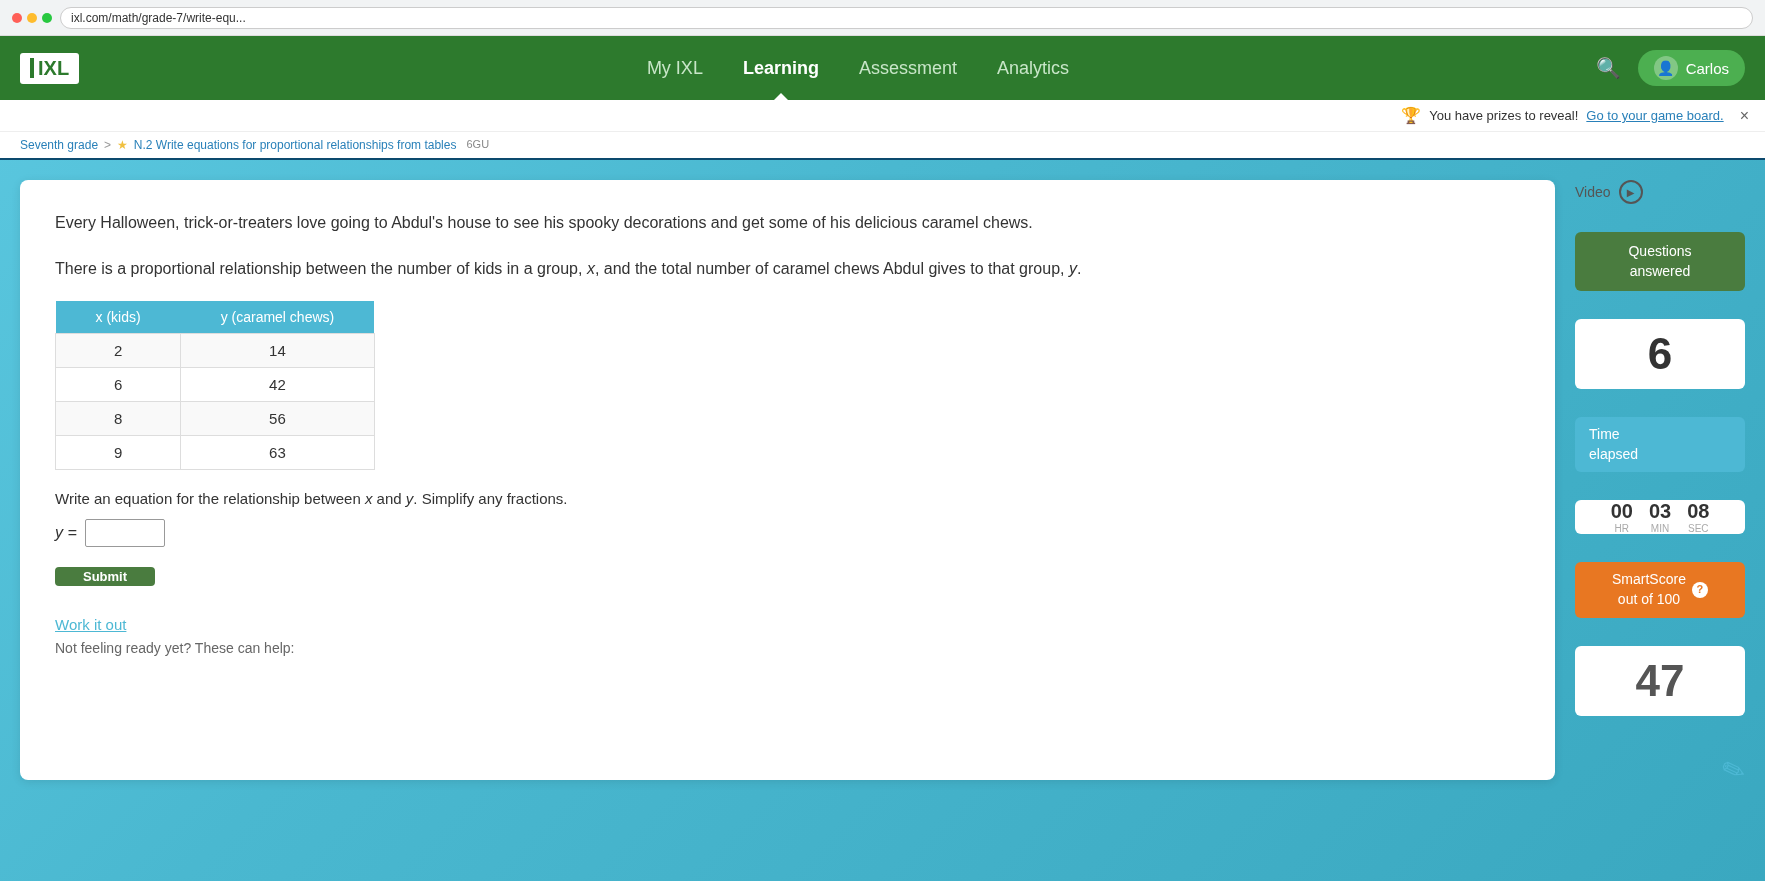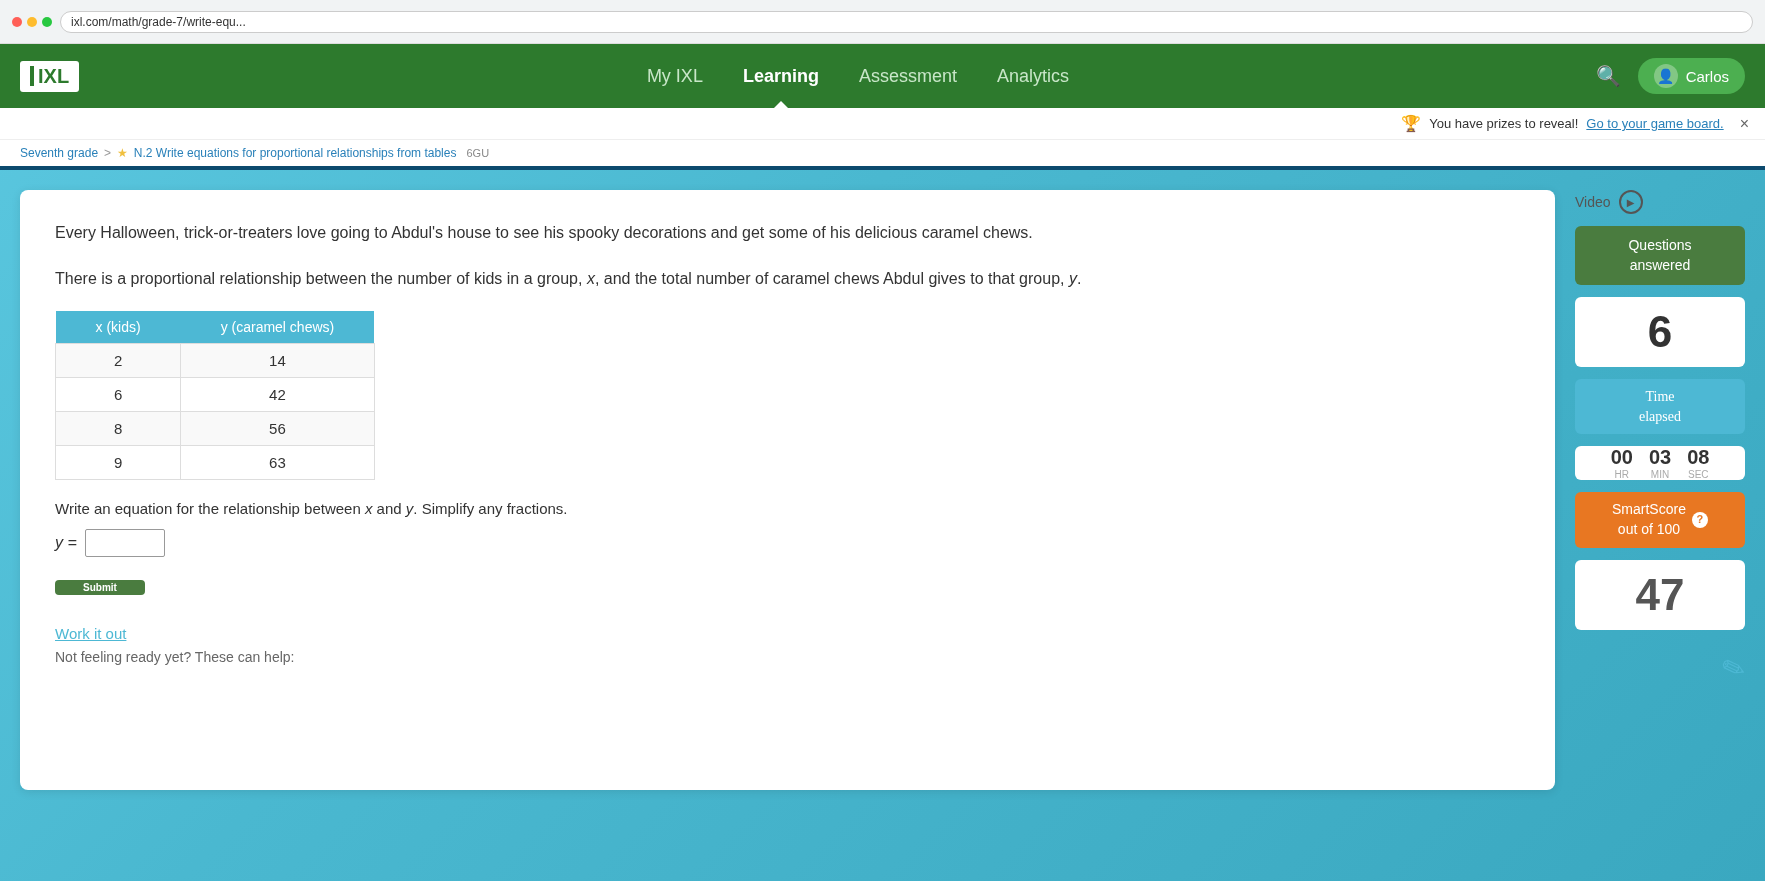--- a/index.html
+++ b/index.html
@@ -6,21 +6,21 @@
     body {
       font-family: Arial, sans-serif;
       background: linear-gradient(135deg, #5bc8e0 0%, #4ab8d0 40%, #3aa8c0 100%);
       min-height: 881px;
       overflow: hidden;
     }
 
     
     .browser-bar {
       background: #f1f3f4;
-      height: 44px;
+      height: 36px;
       display: flex;
       align-items: center;
       padding: 0 12px;
       gap: 8px;
       border-bottom: 1px solid #ddd;
     }
     .browser-dots {
       display: flex; gap: 5px;
     }
     .browser-dot {
@@ -138,23 +138,22 @@
     .prize-trophy { color: #f0c040; font-size: 16px; }
     .close-x { cursor: pointer; color: #666; margin-left: 8px; font-size: 16px; }
 
     
     .breadcrumb-bar {
       background: white;
       padding: 6px 20px;
       font-size: 12px;
       color: #555;
       display: flex;
-      align-items: center;
       gap: 6px;
-      border-bottom: 4px solid #0c4a6e;
+      border-bottom: 2px solid #0c4a6e;
     }
     .breadcrumb-link { color: #2980b9; cursor: pointer; text-decoration: none; }
     .breadcrumb-sep { color: #999; }
     .breadcrumb-star { color: #f0c040; }
     .breadcrumb-code { color: #888; font-size: 11px; margin-left: 4px; }
 
     
     .main-area {
       padding: 20px;
       display: flex;
@@ -220,21 +219,21 @@
       font-size: 15px;
       padding: 0 6px;
       outline: none;
     }
     .submit-btn {
       background: #4a7c3f;
       color: white;
       border: none;
       border-radius: 4px;
       padding: 2px 28px;
-      font-size: 10px;
+      font-size: 13px;
       cursor: pointer;
       font-weight: bold;
     }
 
     
     .work-section {
       margin-top: 30px;
     }
     .work-link {
       color: #4db8d4;
@@ -246,21 +245,21 @@
       color: #666;
       font-size: 14px;
       margin-top: 6px;
     }
 
     
     .sidebar {
       width: 170px;
       display: flex;
       flex-direction: column;
-      gap: 12px;
+      gap: 28px;
     }
 
     .video-btn {
       display: flex;
       align-items: center;
       gap: 8px;
       color: #555;
       font-size: 14px;
       cursor: pointer;
     }
@@ -289,24 +288,22 @@
       background: white;
       border-radius: 6px;
       padding: 10px;
     }
 
     .time-elapsed-box {
       background: #4db8d4;
       color: white;
       border-radius: 6px;
       padding: 8px 14px;
-      text-align: center;
       font-size: 14px;
       line-height: 1.4;
-      font-family: Liberation Serif, serif;
     }
     .time-display {
       display: flex;
       justify-content: center;
       gap: 16px;
       background: white;
       border-radius: 6px;
       padding: 0;
     }
     .time-unit {

